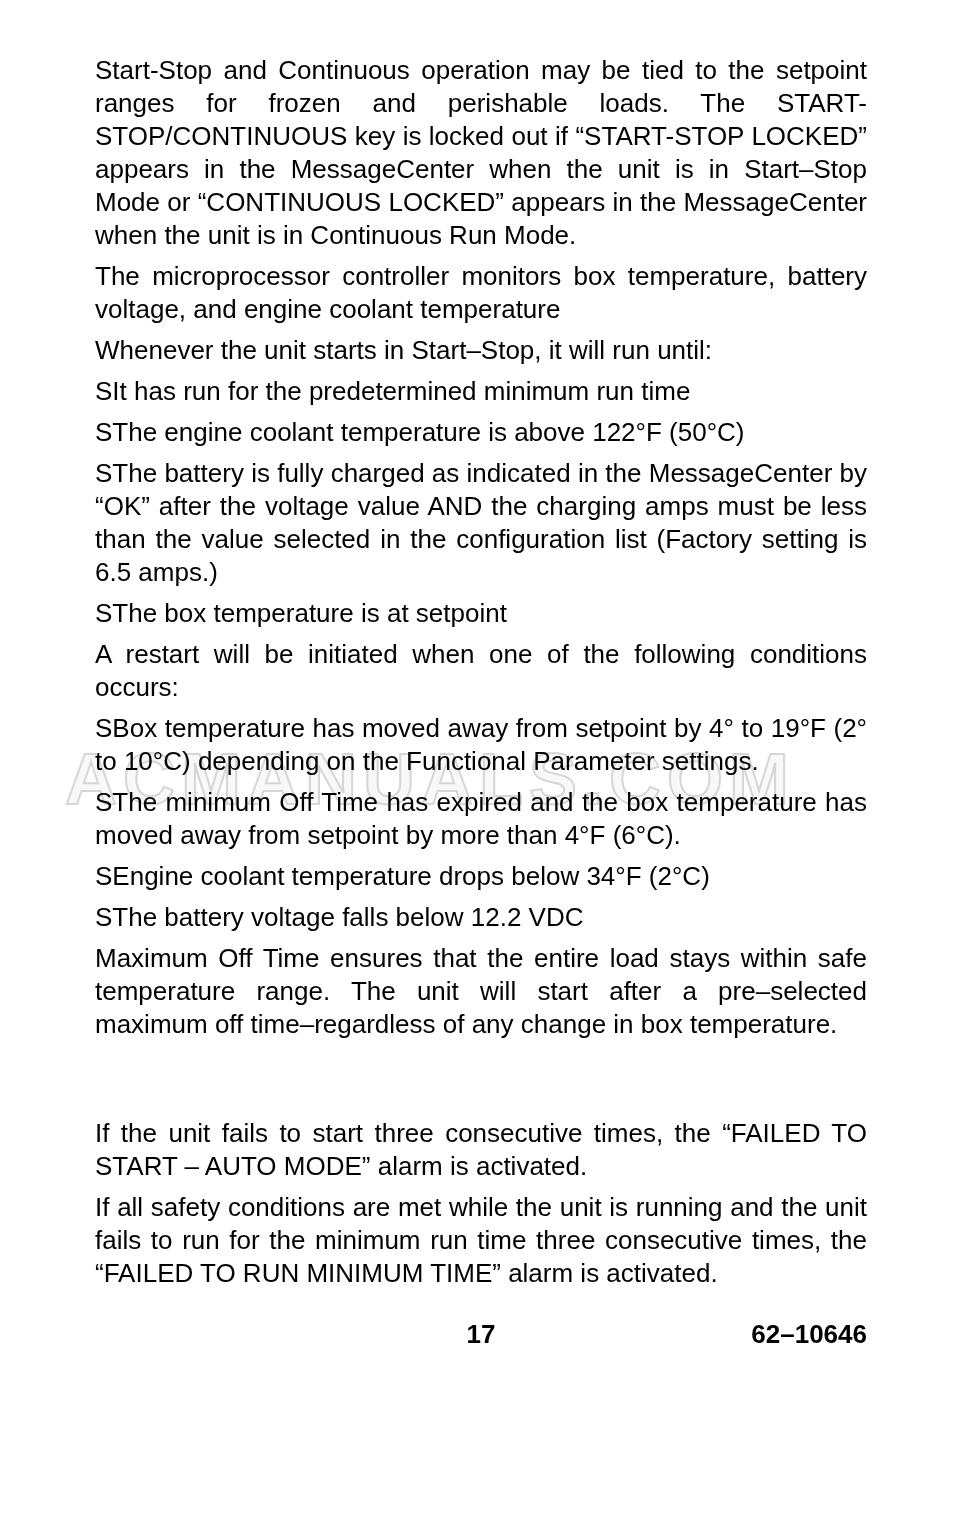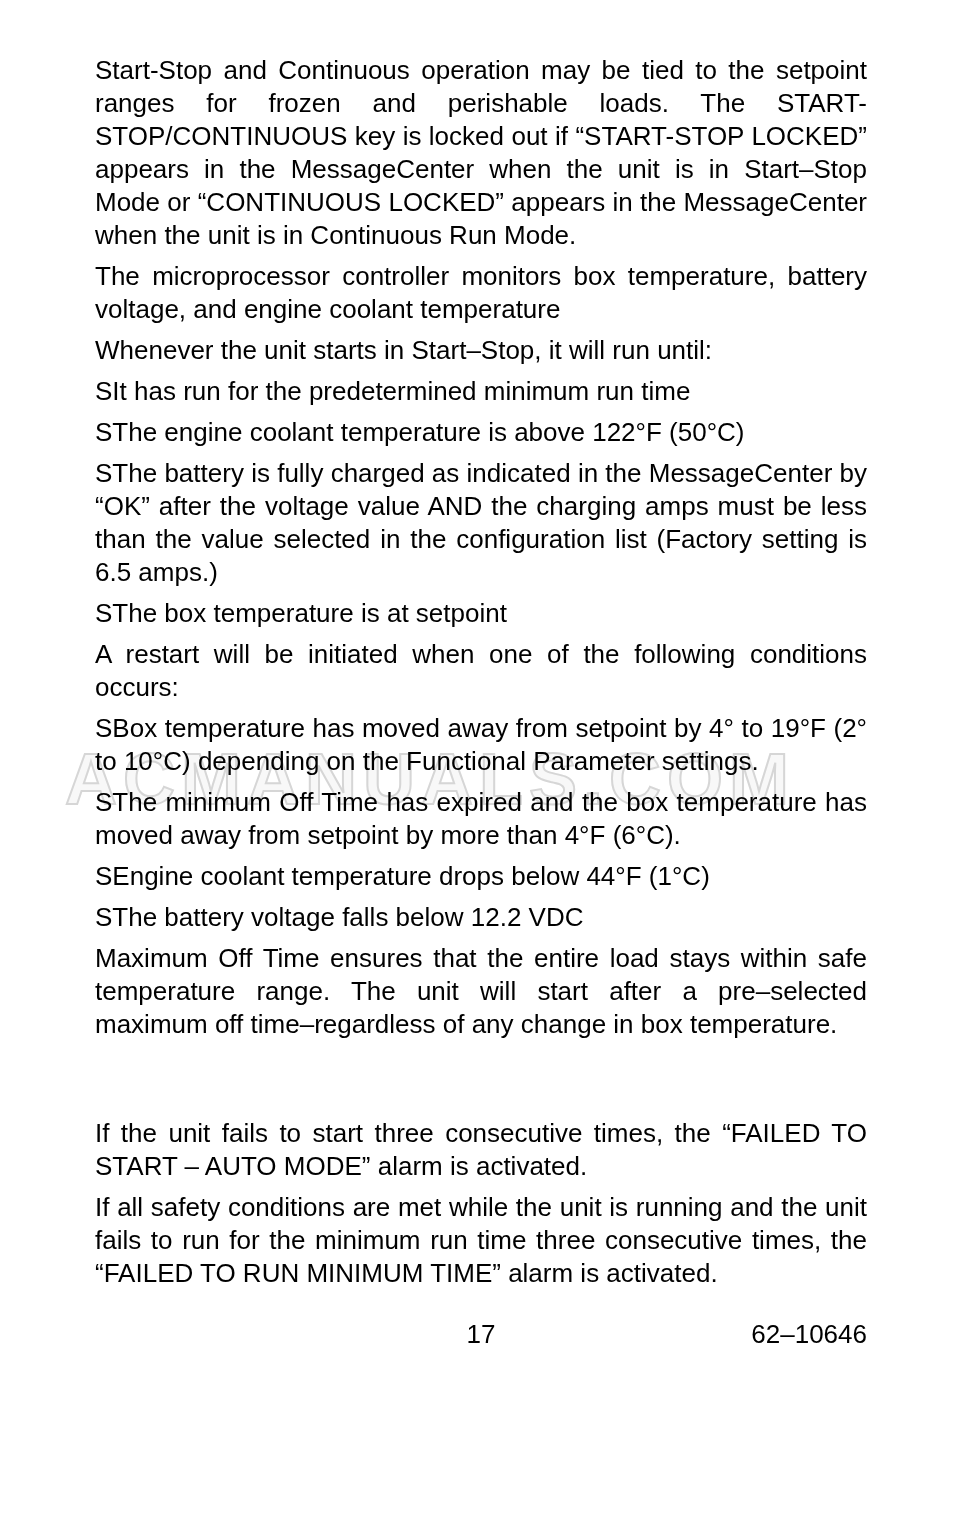--- a/index.html
+++ b/index.html
@@ -45,20 +45,21 @@
     margin-top: 76px;
   }
   .bullet-char {
     
   }
   .footer {
     position: relative;
     margin-top: 28px;
     font-size: 26px;
     line-height: 33px;
+    font-weight: bold;
   }
   .page-num {
     display: block;
     text-align: center;
   }
   .doc-code {
     position: absolute;
     right: 0;
     top: 0;
   }
@@ -84,21 +85,21 @@
   <p class="para bullet"><span class="bullet-char">S</span><span>The battery is fully charged as indicated in the MessageCenter by “OK” after the voltage value AND the charging amps must be less than the value selected in the configuration list (Factory setting is 6.5 amps.)</span></p>
 
   <p class="para bullet"><span class="bullet-char">S</span><span>The box temperature is at setpoint</span></p>
 
   <p class="para">A restart will be initiated when one of the following conditions occurs:</p>
 
   <p class="para bullet"><span class="bullet-char">S</span><span>Box temperature has moved away from setpoint by 4° to 19°F (2° to 10°C) depending on the Functional Parameter settings.</span></p>
 
   <p class="para bullet"><span class="bullet-char">S</span><span>The minimum Off Time has expired and the box temperature has moved away from setpoint by more than 4°F (6°C).</span></p>
 
-  <p class="para bullet"><span class="bullet-char">S</span><span>Engine coolant temperature drops below 44°F (1°C)</span></p>
+  <p class="para bullet"><span class="bullet-char">S</span><span>Engine coolant temperature drops below 34°F (2°C)</span></p>
 
   <p class="para bullet"><span class="bullet-char">S</span><span>The battery voltage falls below 12.2 VDC</span></p>
 
   <p class="para">Maximum Off Time ensures that the entire load stays within safe temperature range. The unit will start after a pre–selected maximum off time–regardless of any change in box temperature.</p>
 
   <p class="para gap-before">If the unit fails to start three consecutive times, the “FAILED TO START – AUTO MODE”  alarm is activated.</p>
 
   <p class="para">If all safety conditions are met while the unit is running and the unit fails to run for the minimum run time three consecutive times, the “FAILED TO RUN MINIMUM TIME”  alarm is activated.</p>
 
   <div class="footer">

